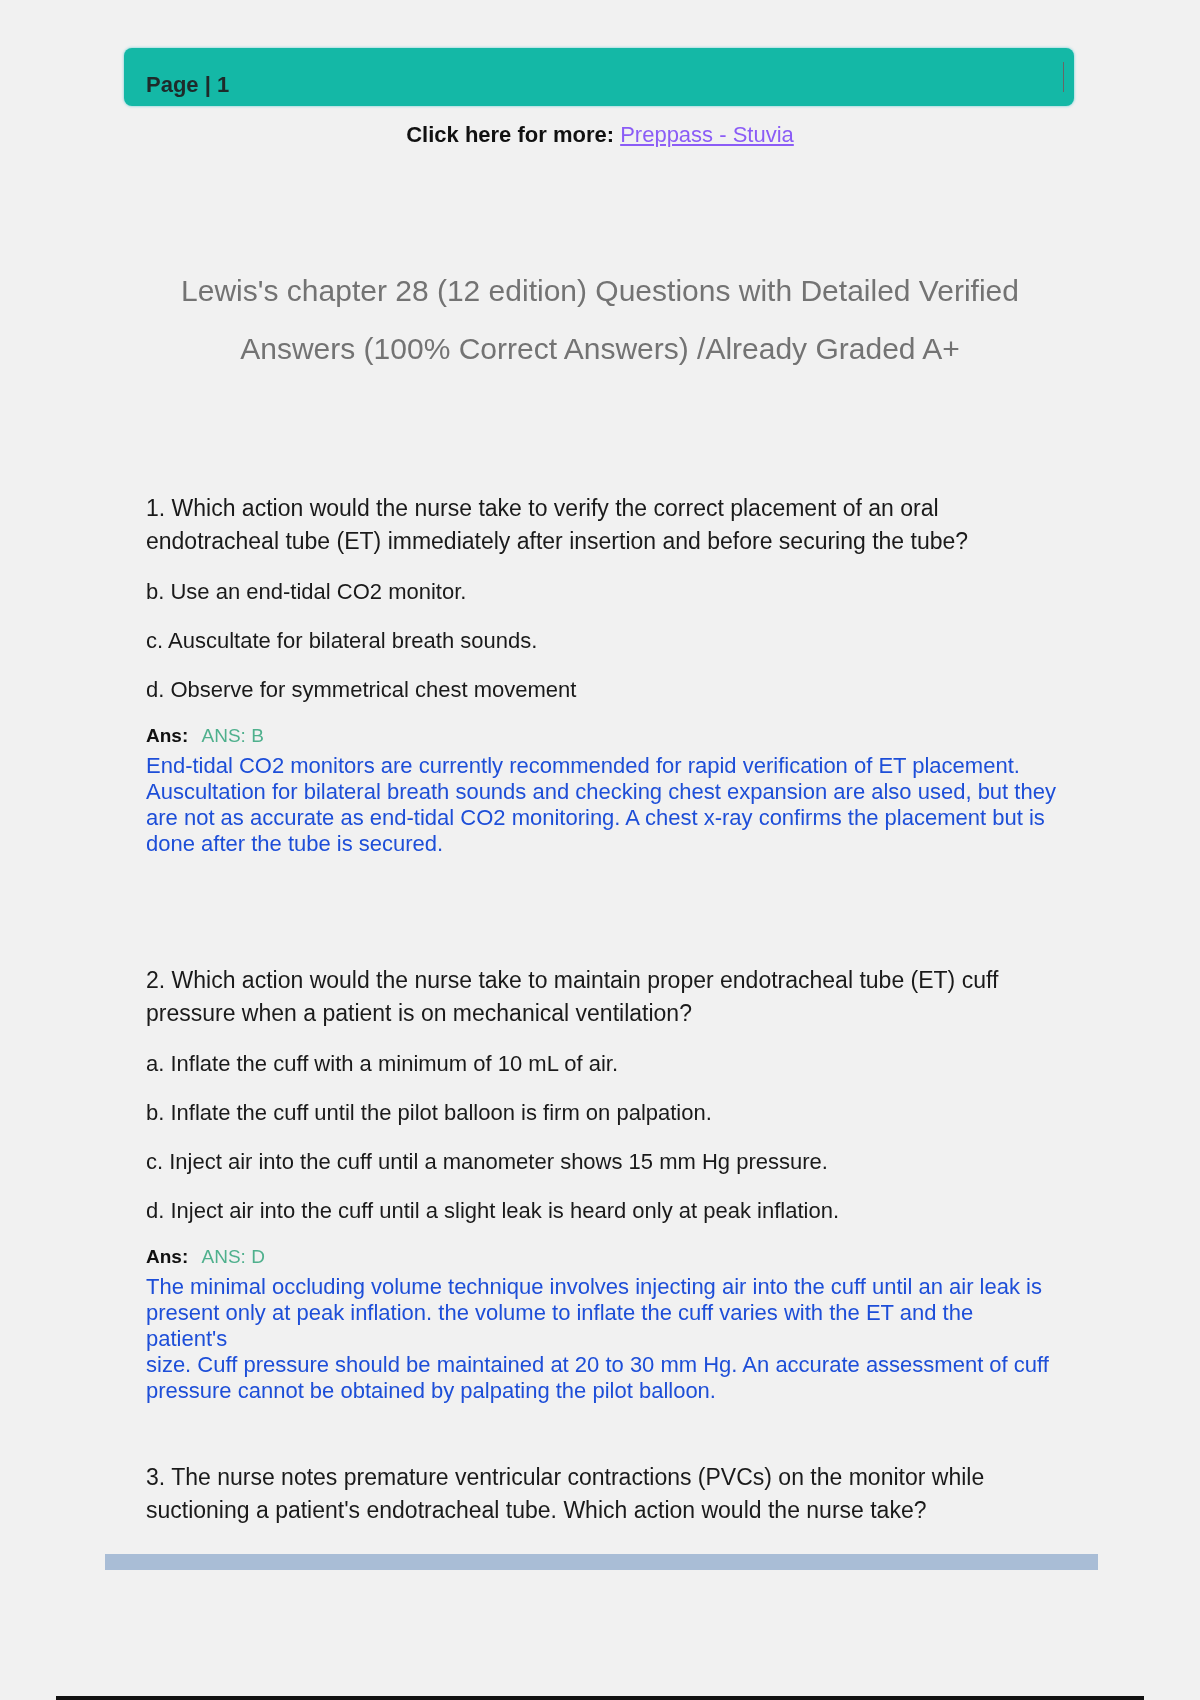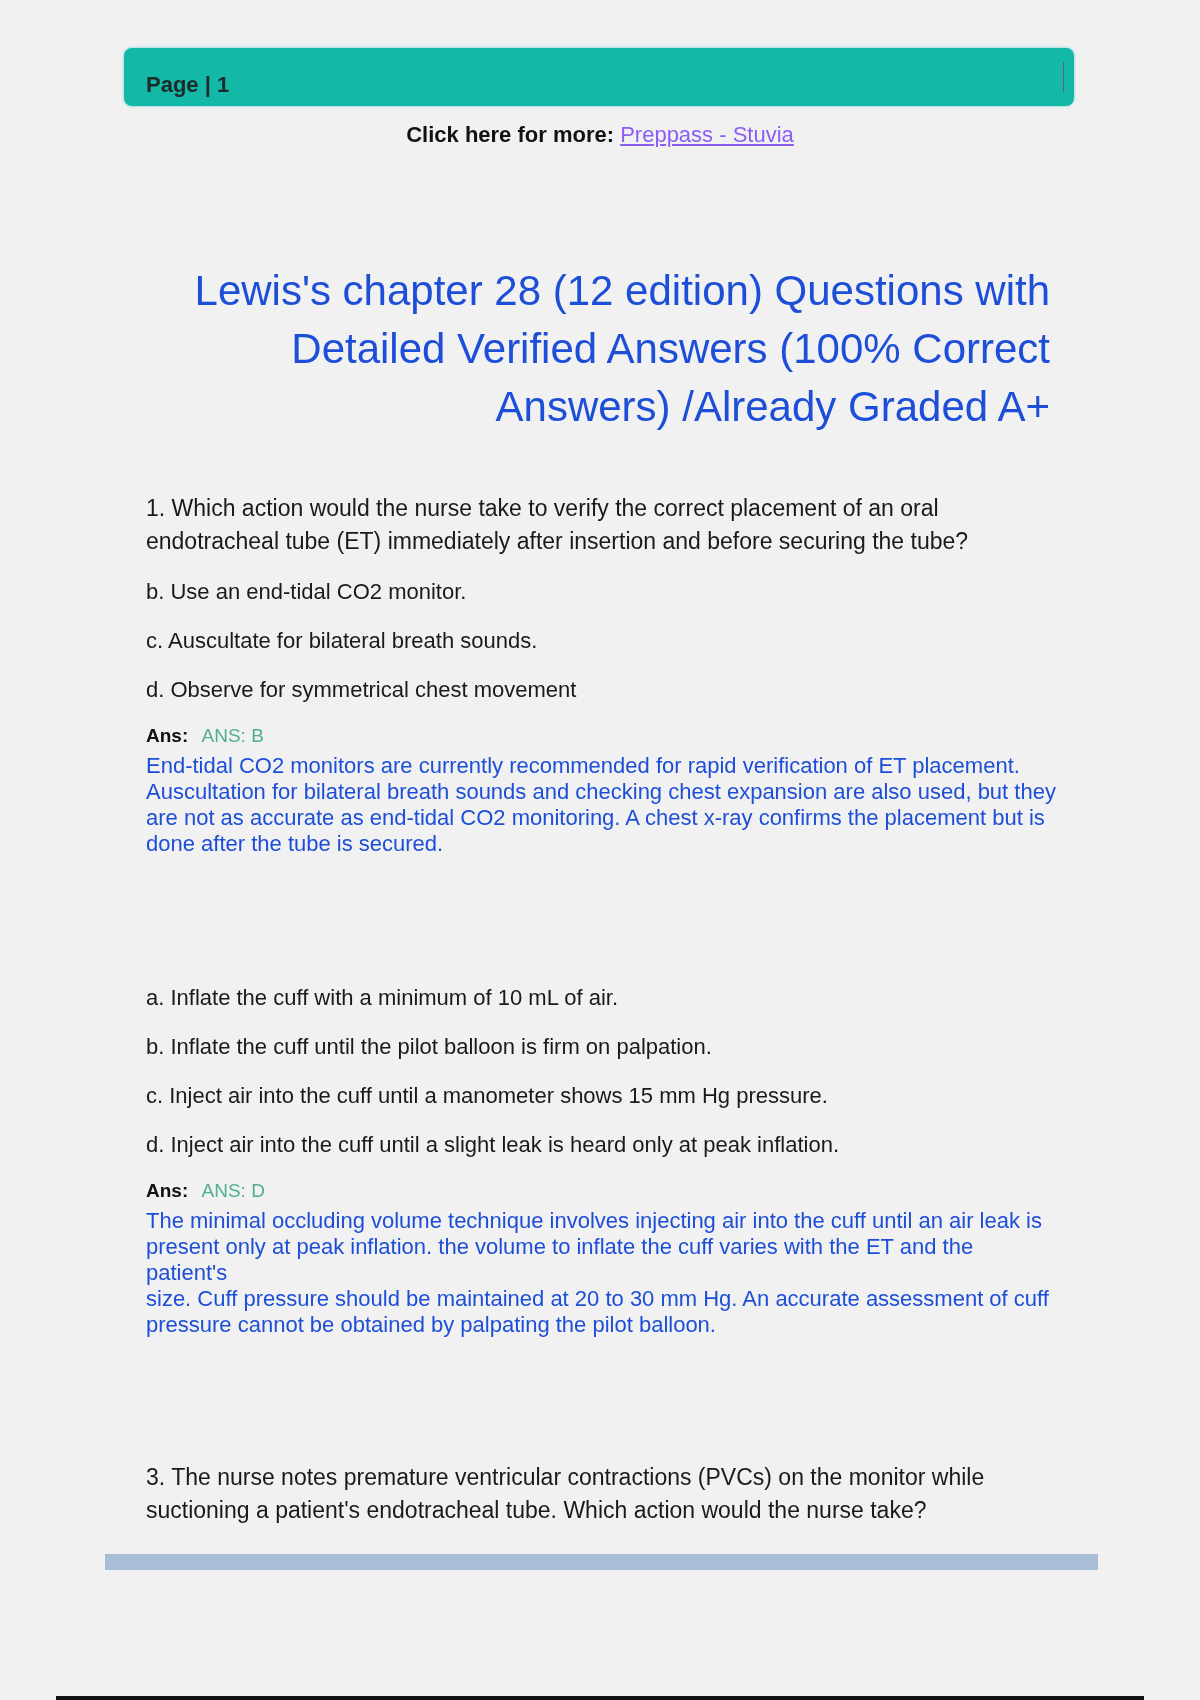--- a/index.html
+++ b/index.html
@@ -26,22 +26,22 @@
   .header-bar .edge-line {
     position: absolute; right: 10px; top: 14px; width: 1px; height: 30px; background: #666;
   }
   .more-line {
     position: absolute; top: 122px; left: 0; width: 1200px; text-align: center;
     font-size: 22px; font-family: "Liberation Sans", sans-serif;
   }
   .more-line .more-label { font-weight: bold; color: #111; text-align: right; }
   .more-line .more-link { color: #8b5cf6; text-decoration: underline; }
   .doc-title {
-    position: absolute; top: 262px; left: 150px; width: 900px; text-align: right;
-    font-size: 42px; line-height: 58px; color: #1d4ed8;
+    position: absolute; top: 262px; left: 150px; width: 900px; text-align: center;
+    font-size: 30px; line-height: 58px; color: #737373;
     font-family: "Liberation Sans", sans-serif;
   }
   .content {
     position: absolute; left: 146px; width: 920px;
     font-family: "Liberation Sans", sans-serif;
   }
   .question { font-size: 23px; line-height: 33px; color: #1a1a1a; margin: 0; }
   .option { font-size: 22px; line-height: 30px; color: #1a1a1a; margin: 19px 0 0 0; }
   .ans-row { margin-top: 20px; font-size: 19px; }
   .ans-row .ans-label { font-weight: bold; color: #111; }
@@ -76,20 +76,21 @@
   <p class="option">c. Auscultate for bilateral breath sounds.</p>
   <p class="option">d. Observe for symmetrical chest movement</p>
   <div class="ans-row">
     <span class="ans-label">Ans:</span>
     <span class="ans-value">ANS: B</span>
   </div>
   <div class="explanation">End-tidal CO2 monitors are currently recommended for rapid verification of ET placement. Auscultation for bilateral breath sounds and checking chest expansion are also used, but they are not as accurate as end-tidal CO2 monitoring. A chest x-ray confirms the placement but is done after the tube is secured.</div>
 </div>
 
 <div class="content" style="top:964px;">
+  <p class="question">2. Which action would the nurse take to maintain proper endotracheal tube (ET) cuff pressure when a patient is on mechanical ventilation?</p>
   <p class="option">a. Inflate the cuff with a minimum of 10 mL of air.</p>
   <p class="option">b. Inflate the cuff until the pilot balloon is firm on palpation.</p>
   <p class="option">c. Inject air into the cuff until a manometer shows 15 mm Hg pressure.</p>
   <p class="option">d. Inject air into the cuff until a slight leak is heard only at peak inflation.</p>
   <div class="ans-row">
     <span class="ans-label">Ans:</span>
     <span class="ans-value">ANS: D</span>
   </div>
   <div class="explanation">The minimal occluding volume technique involves injecting air into the cuff until an air leak is present only at peak inflation. the volume to inflate the cuff varies with the ET and the
 patient's

